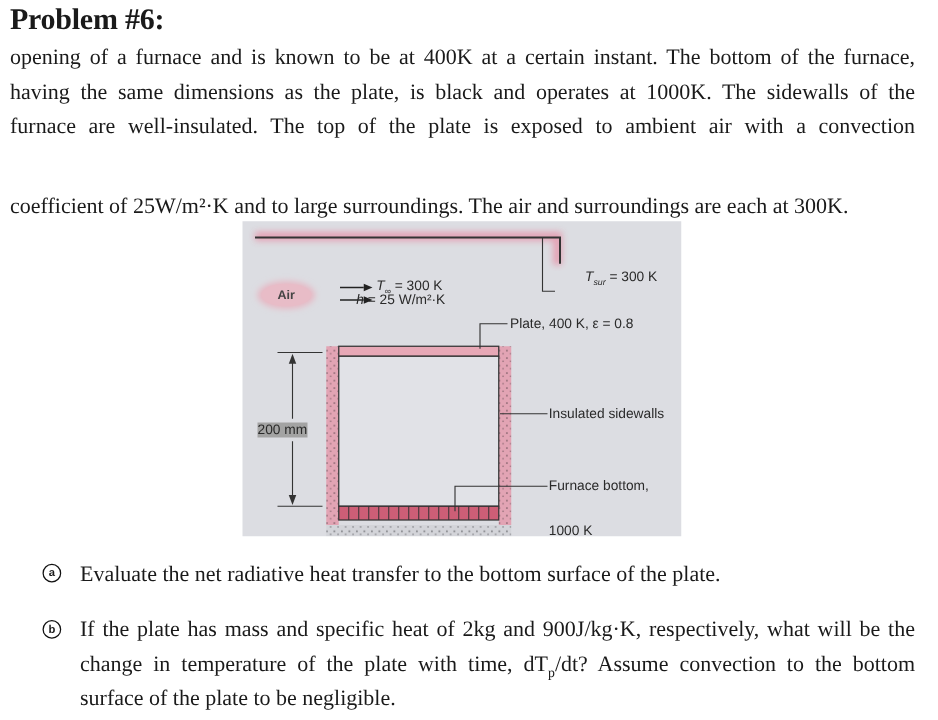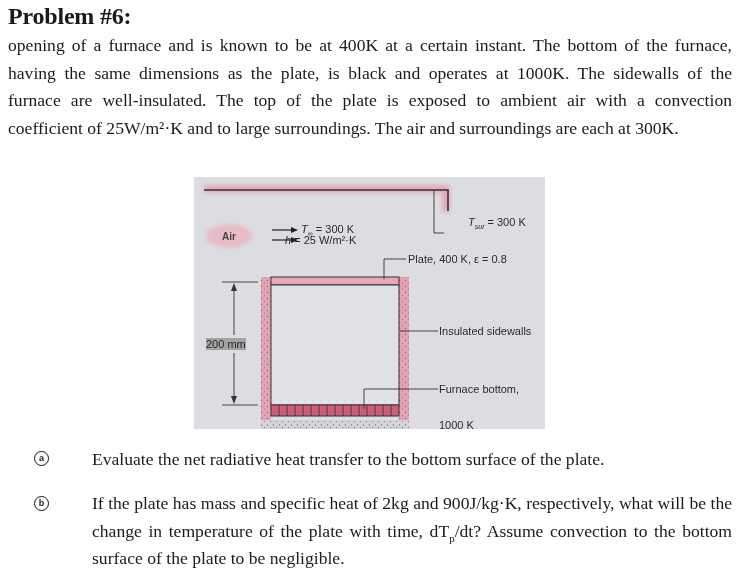--- a/index.html
+++ b/index.html
@@ -12,40 +12,40 @@
     position: absolute; left: 8px; top: 0px;
     font-size: 24px; font-weight: bold; line-height: 32px;
     letter-spacing: -0.2px;
   }
   .para {
     position: absolute; left: 8px; top: 32px; width: 724px;
     font-size: 17.6px; line-height: 27.5px;
     text-align: justify;
   }
   .para .line { display: block; text-align: justify; text-align-last: justify; white-space: nowrap; }
-  .para .line.last { text-align-last: left; }
+  .para .line.last { text-align-last: left; margin-top: 36px; }
   sup, sub { font-size: 11px; line-height: 0; }
 
   
   .figure {
     position: absolute; left: 194px; top: 177px; width: 351px; height: 252px;
     background: #dcdde2;
     overflow: hidden;
   }
   .fig-text {
     position: absolute; font-family: "Liberation Sans", "DejaVu Sans", sans-serif;
     font-size: 11px; color: #2a2a2a; white-space: nowrap; line-height: 12px;
   }
   .fig-text i { font-style: italic; }
 
   .q {
     position: absolute; left: 64px; width: 668px;
     font-size: 17.6px; line-height: 27.5px;
   }
-  .q .line { display: block; white-space: nowrap; text-align: justify; text-align-last: justify; margin-left: 28px; }
+  .q .line { display: block; white-space: nowrap; text-align: justify; text-align-last: justify; }
   .q .line.last { text-align-last: left; }
   .marker {
     position: absolute; left: 34px; width: 13px; height: 13px;
     border: 1.5px solid #111; border-radius: 50%;
     font-family: "Liberation Sans", "DejaVu Sans", sans-serif;
     font-size: 9px; line-height: 13px; text-align: center; font-weight: bold;
     box-sizing: content-box;
   }
 </style>
 </head>

